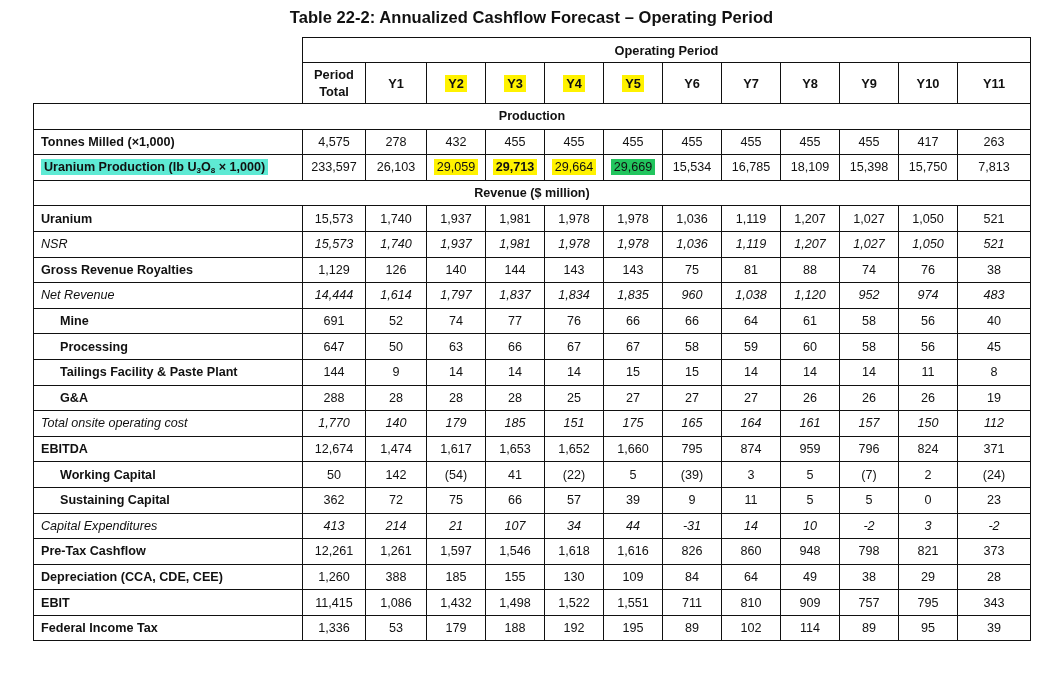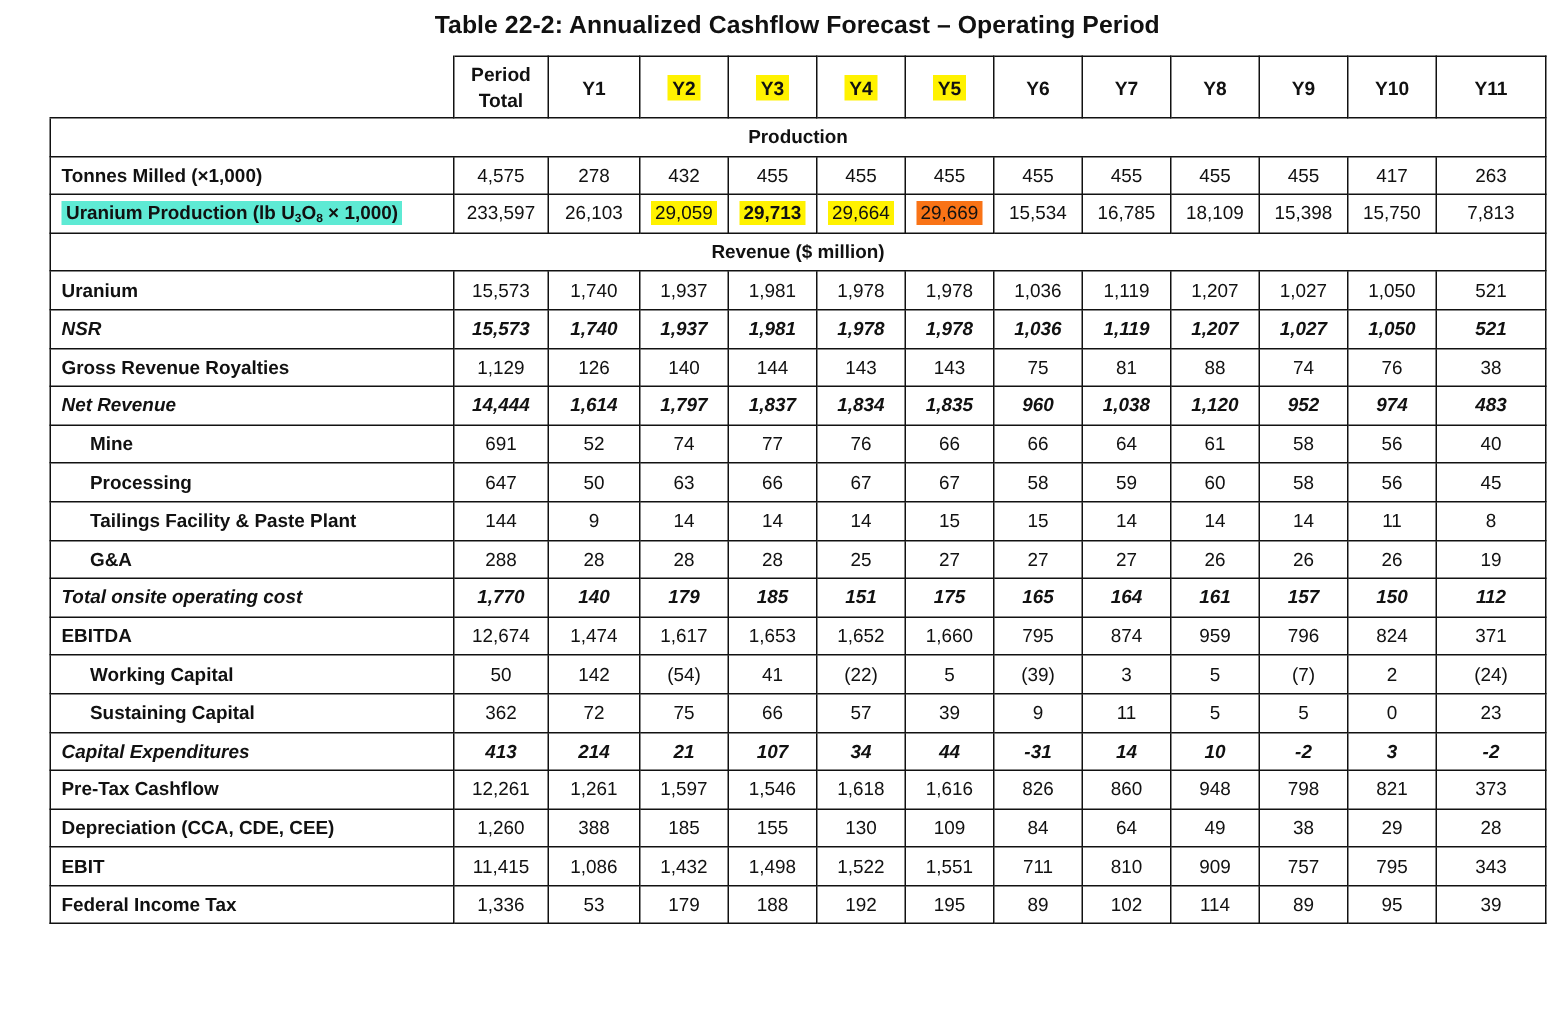--- a/index.html
+++ b/index.html
@@ -6,21 +6,21 @@
   body { width: 1045px; height: 676px; position: relative; overflow: hidden;
          font-family: "Liberation Sans", sans-serif; color: #111; }
   .title { position: absolute; left: 0; top: 8px; width: 1063px; text-align: center;
            font-weight: bold; font-size: 16.5px; letter-spacing: 0.05px; }
   table { position: absolute; left: 33px; top: 37px; border-collapse: collapse;
           table-layout: fixed; font-size: 12.6px; }
   td, th { border: 1.4px solid #111; padding: 0; height: 24.6px; text-align: center;
            vertical-align: middle; white-space: nowrap; font-weight: normal; }
   td.label { text-align: left; padding-left: 7px; font-weight: bold; }
   td.label.indent { padding-left: 26px; }
-  tr.bold td { font-weight: bold; font-style: italic; margin-left: 12px; }
+  tr.bold td { font-weight: normal; font-style: italic; margin-left: 12px; }
   .section td { font-weight: bold; font-style: normal; margin-top: 24px; }
   th.hdr { font-weight: bold; font-size: 12.8px; height: 40px; line-height: 17px; }
   th.op { font-weight: bold; font-size: 12.8px; height: 24px; }
   .blank-top { border-top: none !important; border-left: none !important; border-bottom: none; }
   .hl { background: #fff200; padding: 1px 3px; }
   sub { font-size: 8px; vertical-align: -2px; line-height: 0; }
 </style>
 </head>
 <body>
 
@@ -36,20 +36,24 @@
       <col style="width:59px">
       <col style="width:59px">
     <col style="width:59px">
       <col style="width:59px">
       <col style="width:59px">
       <col style="width:59px">
     <col style="width:59px">
       <col style="width:73px">
   </colgroup>
   <thead>
+    <tr>
+      <th class="blank-top" style="border-bottom:none;"></th>
+      <th class="op" colspan="12">Operating Period</th>
+    </tr>
     <tr>
       <th class="blank-top" style="border-bottom:1.4px solid #111;"></th>
       <th class="hdr">
         <span>Period</span><br>
         <span>Total</span>
       </th>
       <th class="hdr"><span>Y1</span></th>
       <th class="hdr"><span class="hl" style="background: rgb(255, 242, 0);">Y2</span></th>
       <th class="hdr"><span class="hl" style="background: rgb(255, 242, 0);">Y3</span></th>
       <th class="hdr"><span class="hl" style="background: rgb(255, 242, 0);">Y4</span></th>
@@ -81,21 +85,21 @@
         <td>417</td>
         <td>263</td>
       </tr>
     <tr>
         <td class="label"><span class="hl" style="background: #5eead4;"><span>Uranium Production (lb U</span><sub>3</sub><span>O</span><sub>8</sub><span> × 1,000)</span></span></td>
         <td>233,597</td>
         <td>26,103</td>
         <td><span class="hl" style="background: rgb(255, 242, 0);">29,059</span></td>
         <td><span class="hl" style="background: rgb(255, 242, 0); font-weight: bold;">29,713</span></td>
         <td><span class="hl" style="background: rgb(255, 242, 0);">29,664</span></td>
-        <td><span class="hl" style="background: #f97316;">29,669</span></td>
+        <td><span class="hl" style="background: #22c55e;">29,669</span></td>
         <td>15,534</td>
         <td>16,785</td>
         <td>18,109</td>
         <td>15,398</td>
         <td>15,750</td>
         <td>7,813</td>
       </tr>
     <tr class="section">
       <td colspan="13">Revenue ($ million)</td>
     </tr>

